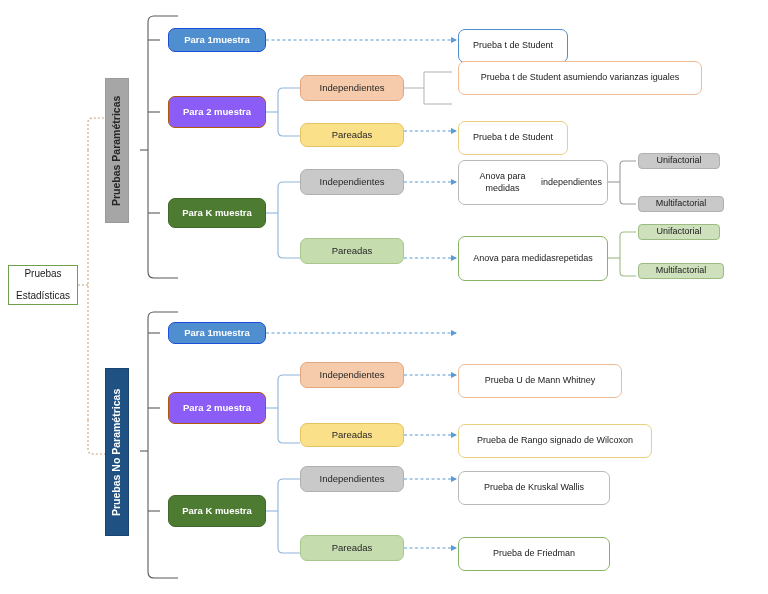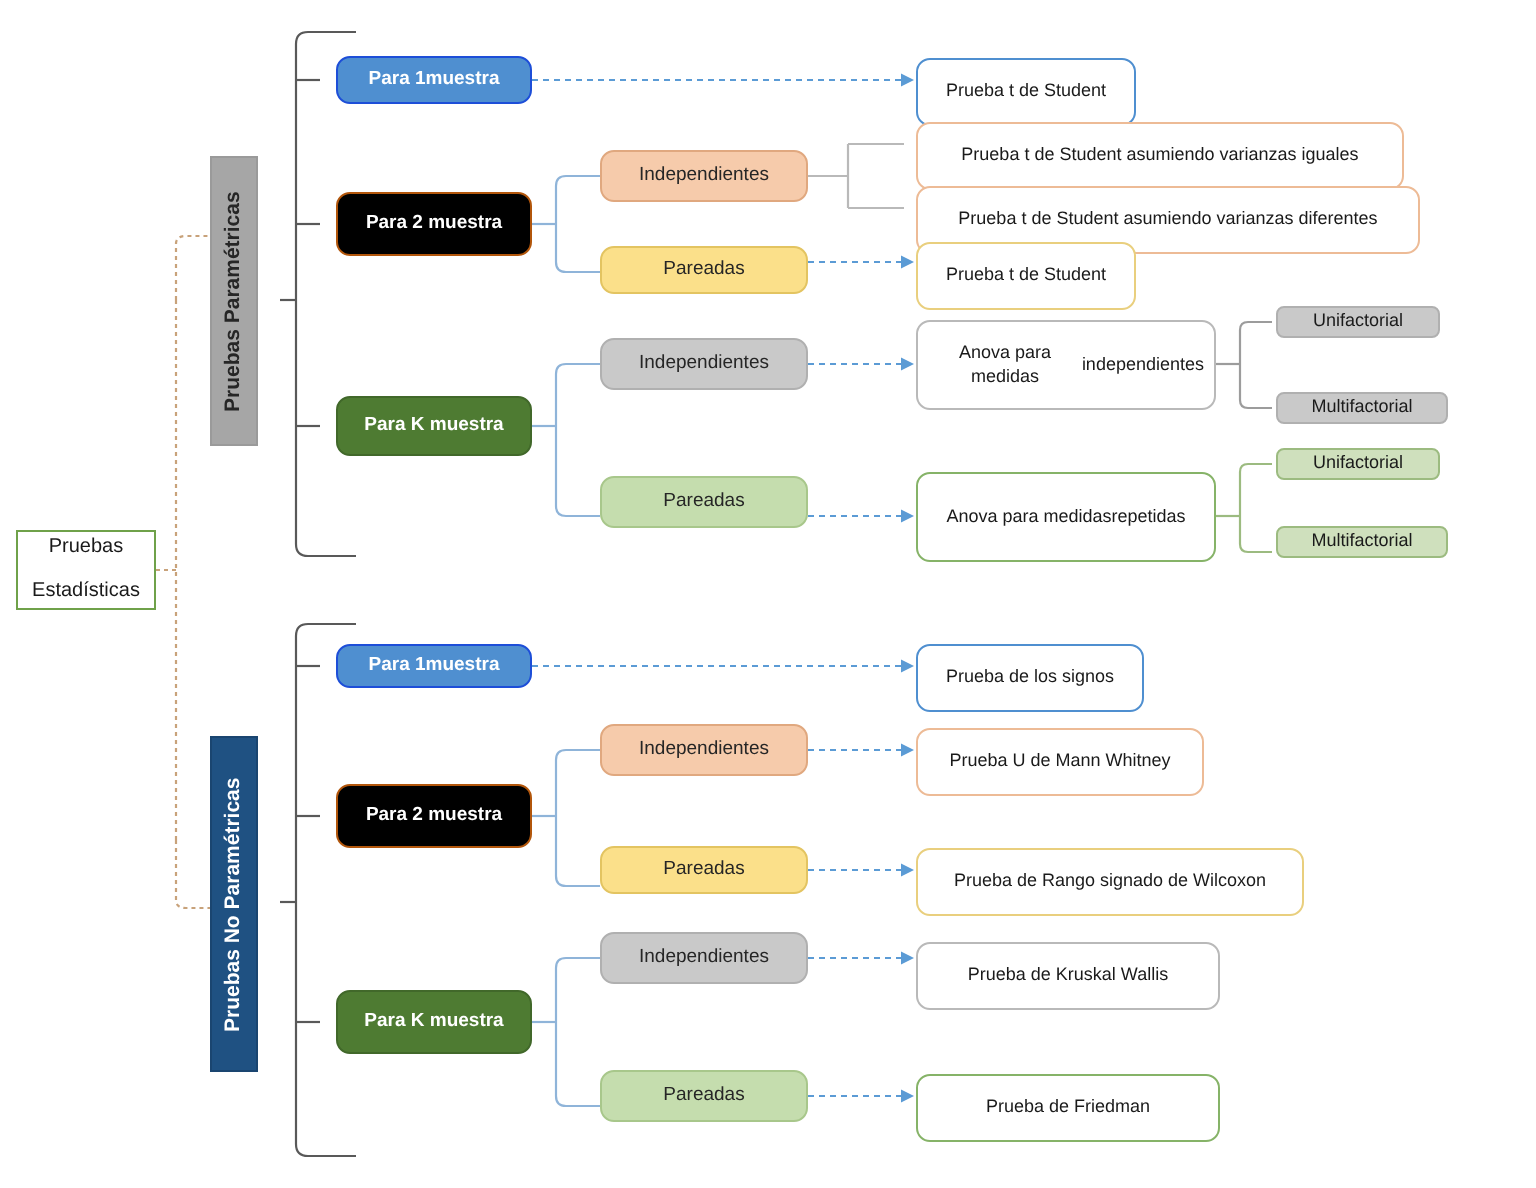--- a/index.html
+++ b/index.html
@@ -15,21 +15,21 @@
         border-radius:0;padding:2px 3px;justify-content:space-between;}
 
   
   .vbar{writing-mode:vertical-rl;transform:rotate(180deg);font-weight:bold;font-size:10.5px;}
   .vbar.param{background:#a6a6a6;color:#262626;border:1px solid #9a9a9a;}
   .vbar.noparam{background:#1f5182;color:#ffffff;border:1px solid #1a4570;}
 
   
   .pill{border-radius:7px;color:#ffffff;font-size:9.5px;font-weight:bold;}
   .pill.blue{background:#4f8fd0;border:1px solid #1d4ed8;}
-  .pill.orange{background:#000000;border:1px solid #b2560b;}
+  .pill.orange{background:#8b5cf6;border:1px solid #b2560b;}
   .pill.green{background:#4e7b32;border:1px solid #41682a;}
 
   
   .des{border-radius:7px;font-size:9.5px;color:#262626;}
   .des.peach{background:#f6cbab;border:1px solid #e0a87f;}
   .des.yellow{background:#fbe08a;border:1px solid #e3c461;}
   .des.gray{background:#c9c9c9;border:1px solid #b0b0b0;}
   .des.lgreen{background:#c5ddae;border:1px solid #a8c78b;}
 
   
@@ -167,21 +167,20 @@
   <div class="node des yellow" style="left:300px;top:123px;width:104px;height:24px;">Pareadas</div>
 
   <div class="node des gray" style="left:300px;top:169px;width:104px;height:26px;">Independientes</div>
 
   <div class="node des lgreen" style="left:300px;top:238px;width:104px;height:26px;">Pareadas</div>
 
   <div class="node out b-blue" style="left:458px;top:29px;width:110px;height:22px;">Prueba t de Student</div>
 
   <div class="node out b-peach" style="left:458px;top:61px;width:244px;height:22px;">Prueba t de Student asumiendo varianzas iguales</div>
 
-  <div class="node out b-peach" style="left:458px;top:93px;width:252px;height:22px;">Prueba t de Student asumiendo varianzas diferentes</div>
 
   <div class="node out b-yellow" style="left:458px;top:121px;width:110px;height:21px;">Prueba t de Student</div>
 
   <div class="node out b-gray two-line" style="left:458px;top:160px;width:150px;height:45px;">
     <span>Anova para medidas</span>
     <span>independientes</span>
   </div>
 
   <div class="node out b-green two-line" style="left:458px;top:236px;width:150px;height:45px;">
     <span>Anova para medidas</span>
@@ -203,23 +202,22 @@
   <div class="node pill green" style="left:168px;top:495px;width:98px;height:32px;">Para K muestra</div>
 
   <div class="node des peach" style="left:300px;top:362px;width:104px;height:26px;">Independientes</div>
 
   <div class="node des yellow" style="left:300px;top:423px;width:104px;height:24px;">Pareadas</div>
 
   <div class="node des gray" style="left:300px;top:466px;width:104px;height:26px;">Independientes</div>
 
   <div class="node des lgreen" style="left:300px;top:535px;width:104px;height:26px;">Pareadas</div>
 
-  <div class="node out b-blue" style="left:458px;top:322px;width:114px;height:22px;">Prueba de los signos</div>
-
-  <div class="node out b-peach" style="left:458px;top:364px;width:144px;height:22px;">Prueba U de Mann Whitney</div>
+
+  <div class="node out b-peach" style="left:458px;top:364px;width:164px;height:22px;">Prueba U de Mann Whitney</div>
 
   <div class="node out b-yellow" style="left:458px;top:424px;width:194px;height:22px;">Prueba de Rango signado de Wilcoxon</div>
 
   <div class="node out b-gray" style="left:458px;top:471px;width:152px;height:33px;">Prueba de Kruskal Wallis</div>
 
   <div class="node out b-green" style="left:458px;top:537px;width:152px;height:22px;">Prueba de Friedman</div>
 
 </div>
 
 </body></html>

